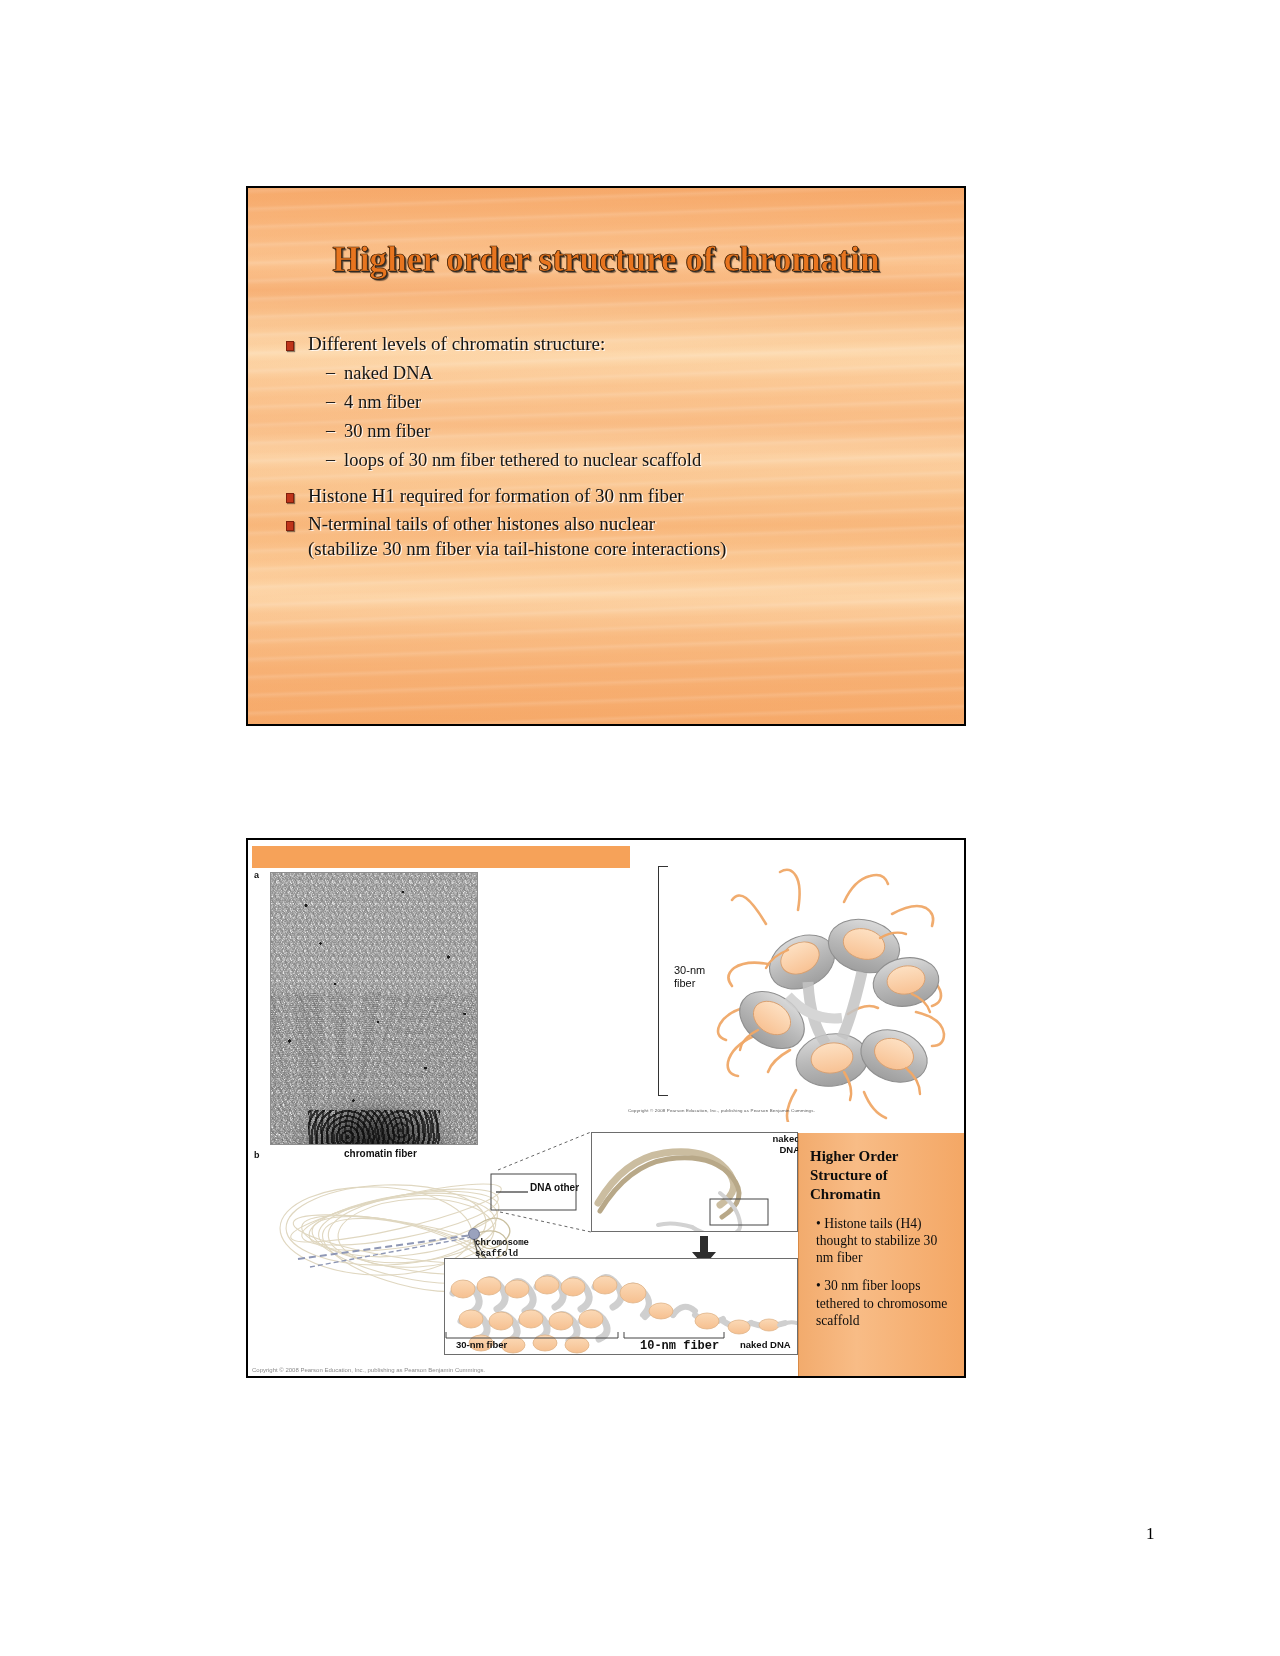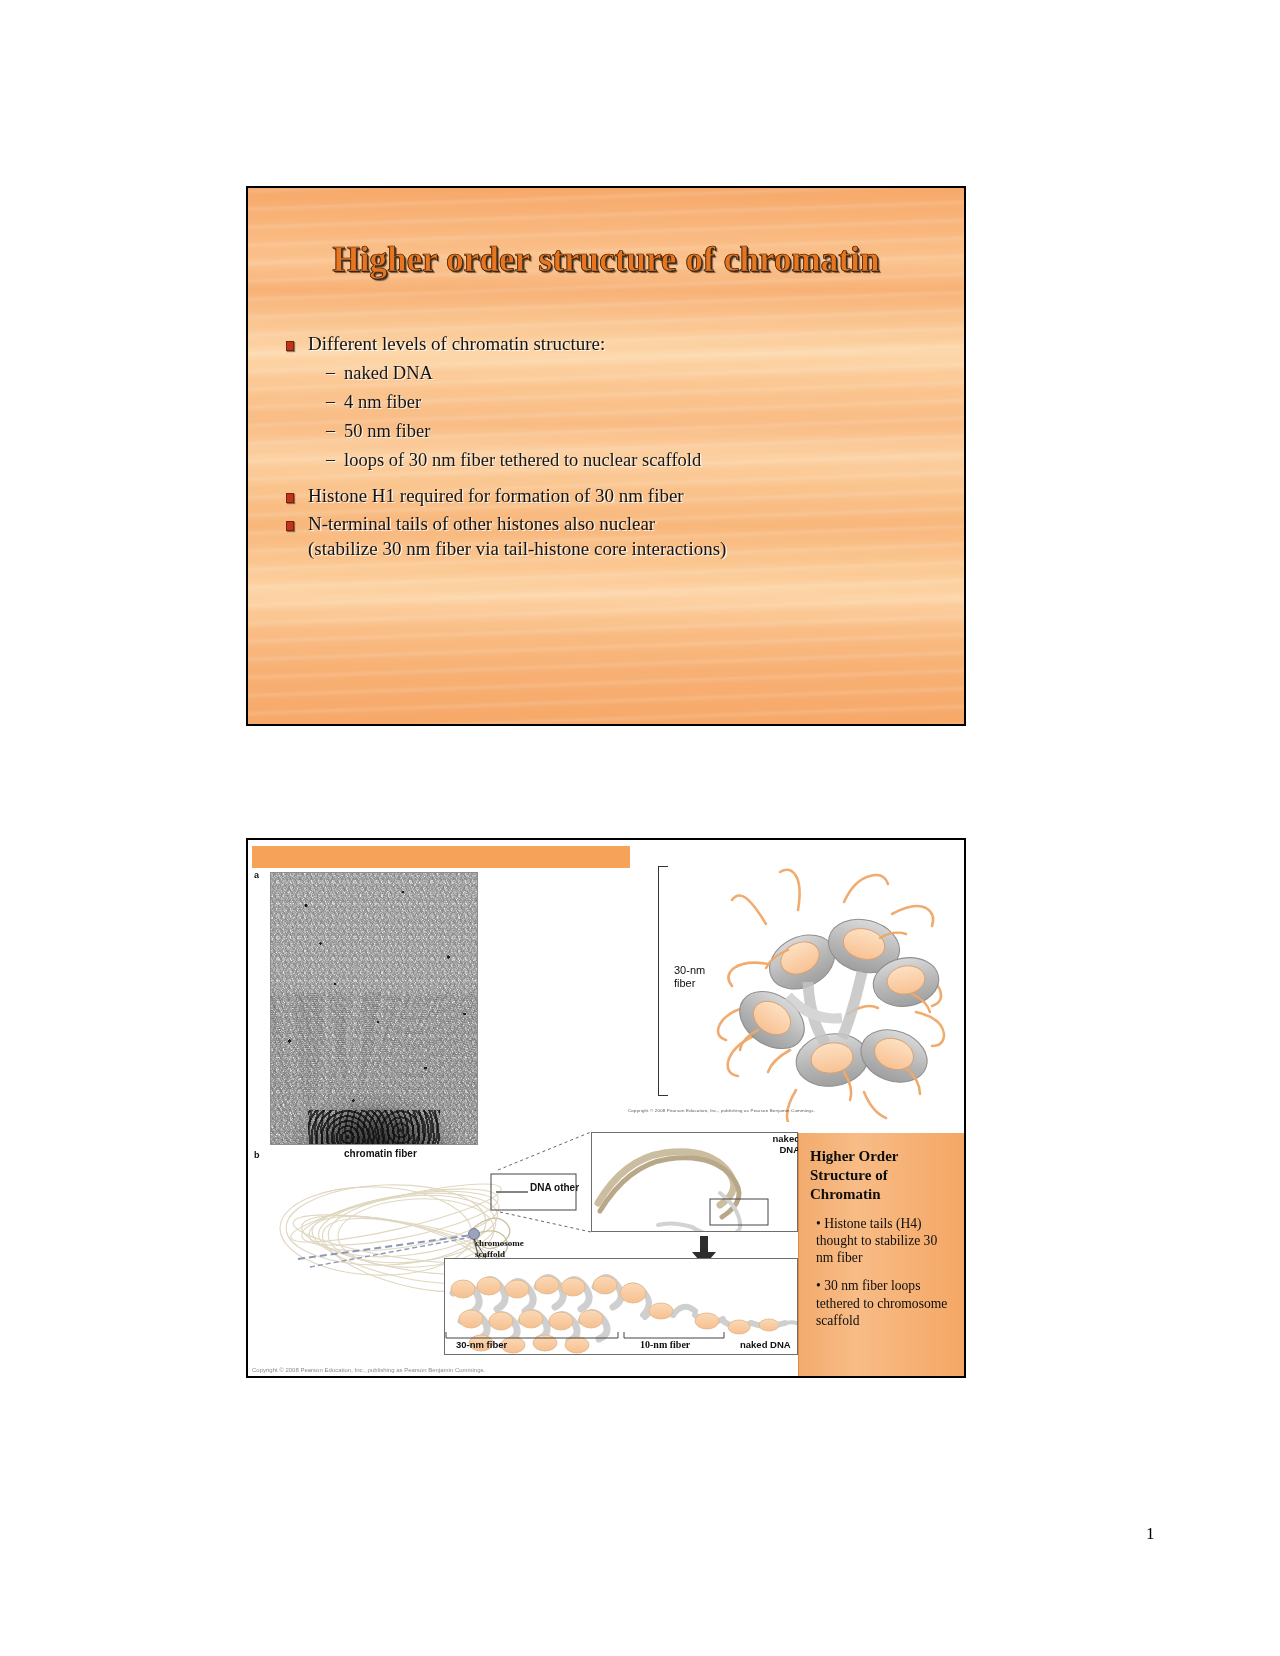--- a/index.html
+++ b/index.html
@@ -203,21 +203,21 @@
   .scaffold-area{
     position:absolute; left:28px; top:315px; width:260px; height:150px;
   }
   .lbl-chromfiber{
     position:absolute; left:76px; top:308px;
     font-family:"Liberation Sans", sans-serif;
     font-size:10px; font-weight:bold; color:#111;margin-left:20px;
   }
   .lbl-chromscaf{
     position:absolute; left:227px; top:398px;
-    font-family:Liberation Serif, serif;
+    font-family:Liberation Mono, monospace;
     font-size:9px; font-weight:bold; color:#111;
     line-height:1.2;
   }
   .lbl-dnaloop{
     position:absolute; left:282px; top:342px;
     font-family:"Liberation Sans", sans-serif;
     font-size:10px; font-weight:bold; color:#111;
   }
 
   
@@ -235,22 +235,22 @@
     position:absolute; left:196px; top:418px; width:354px; height:97px;
     border:1px solid #6d6d6d; background:#fff; overflow:hidden;
   }
   .lbl-30nmfiber2{
     position:absolute; left:208px; top:499px;
     font-family:"Liberation Sans", sans-serif;
     font-size:9.5px; font-weight:bold; color:#111;
   }
   .lbl-10nmfiber{
     position:absolute; left:392px; top:499px;
-    font-family:Liberation Serif, serif;
-    font-size:10px; font-weight:bold; color:#111;text-align:right;
+    font-family:Liberation Mono, monospace;
+    font-size:12px; font-weight:bold; color:#111;text-align:right;
   }
   .lbl-nakeddna2{
     position:absolute; left:492px; top:499px;
     font-family:"Liberation Sans", sans-serif;
     font-size:9.5px; font-weight:bold; color:#111;
   }
   .copyright{
     position:absolute; left:4px; bottom:3px;
     font-family:"Liberation Sans", sans-serif;
     font-size:6px; color:#8a8a8a;
@@ -302,21 +302,21 @@
       <span class="txt">naked DNA</span>
     </div>
 
     <div class="sub">
       <span class="dash">–</span>
       <span class="txt">4 nm fiber</span>
     </div>
 
     <div class="sub">
       <span class="dash">–</span>
-      <span class="txt">50 nm fiber</span>
+      <span class="txt">30 nm fiber</span>
     </div>
 
     <div class="sub">
       <span class="dash">–</span>
       <span class="txt">loops of 30 nm fiber tethered to nuclear scaffold</span>
     </div>
 
     <div class="gap-small"></div>
 
     <div class="b1">

